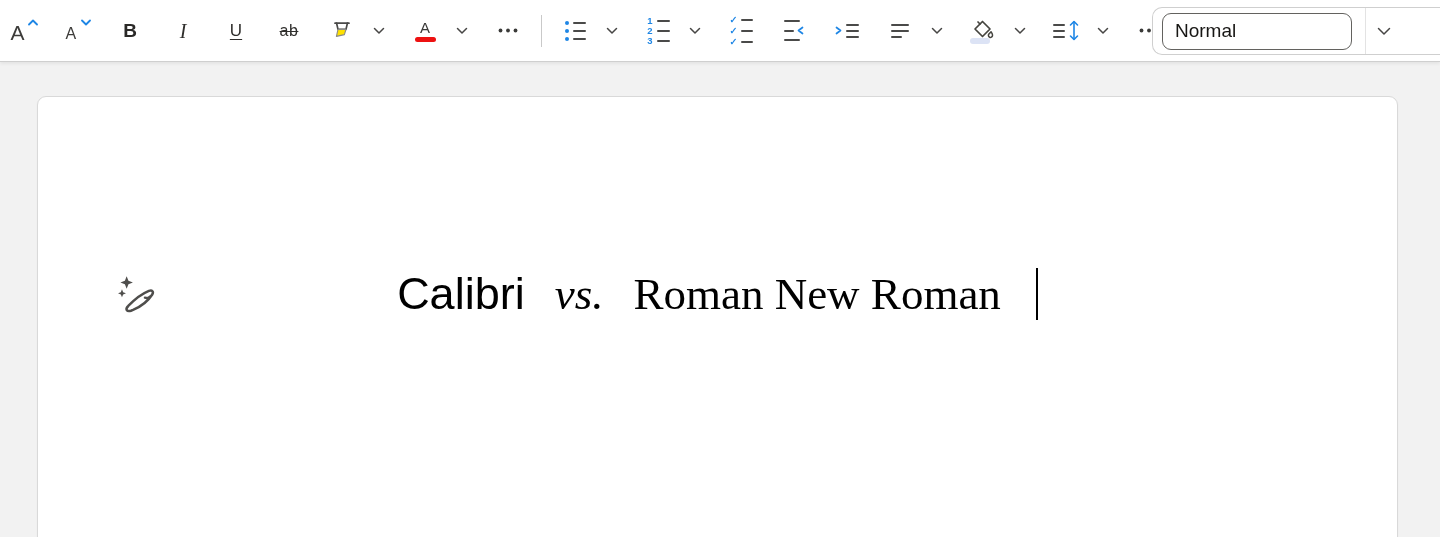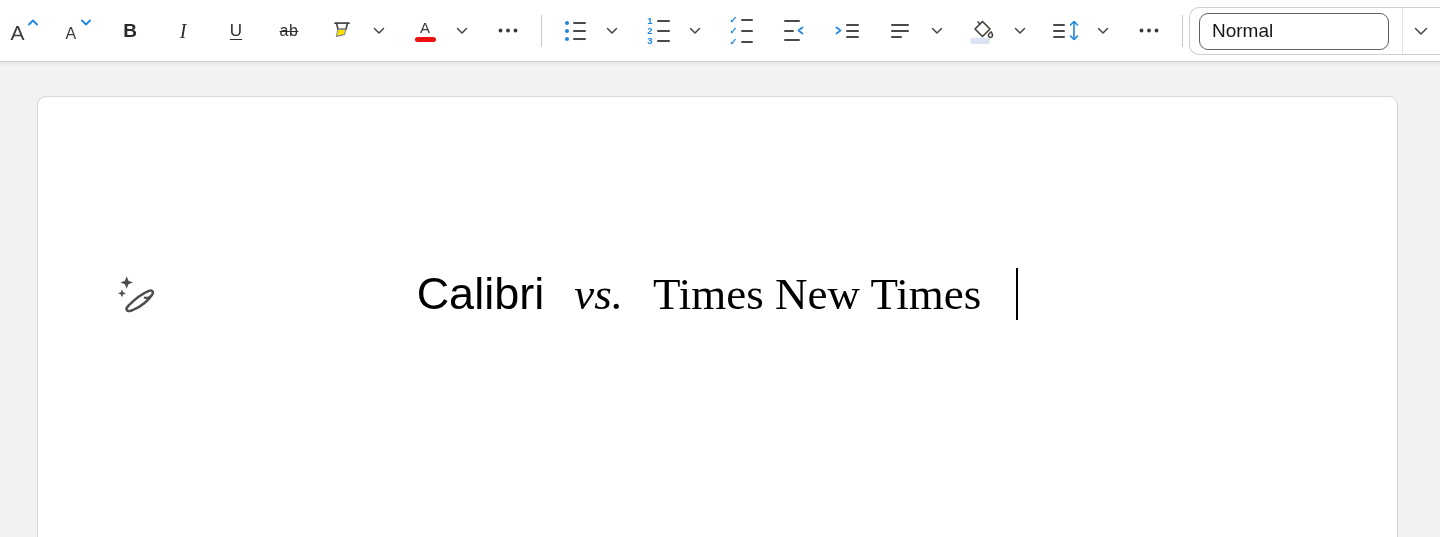--- a/index.html
+++ b/index.html
@@ -75,21 +75,21 @@
   .id{display:flex;align-items:center;gap:3px;}
   .id-lines{display:flex;flex-direction:column;gap:4px;}
   .ls{display:flex;align-items:center;gap:4px;}
   .ls-lines{display:flex;flex-direction:column;gap:4px;}
   .fillwrap{position:relative;width:26px;height:26px;}
   .fill-bar{position:absolute;left:0;bottom:0;width:20px;height:6px;border-radius:3px;background:var(--lavender);}
   .fill-svg{position:absolute;left:0;top:0;}
 
   
   .style-wrap{
-    position:absolute;right:0;top:7px;height:48px;width:251px;
+    position:absolute;right:0;top:7px;height:48px;width:288px;
     background:#fff;border:1px solid #cfcfcf;border-right:none;
     border-radius:10px 0 0 10px;
     display:flex;align-items:center;padding-left:9px;
   }
   .style-box{
     width:190px;height:37px;background:#fff;
     border:1.5px solid #63625f;border-radius:9px;
     display:flex;align-items:center;padding:0 12px;
     font-size:19px;color:#171614;cursor:pointer;
   }
@@ -378,20 +378,20 @@
           <path d="M16 7 l1.7 4.3 4.3 1.7 -4.3 1.7 -1.7 4.3 -1.7 -4.3 -4.3 -1.7 4.3 -1.7 z" fill="#4f4e4c"></path>
           <path d="M11.5 19.5 l1.1 2.7 2.7 1.1 -2.7 1.1 -1.1 2.7 -1.1 -2.7 -2.7 -1.1 2.7 -1.1 z" fill="#4f4e4c"></path>
           <path d="M17.5 35.5 c-3.2 3 -1.4 5.8 2.6 4.6 l2 -0.8 c7.5 -3.2 14.5 -8.8 18.3 -14.6 c1.9 -2.9 0 -4.9 -3 -3.7 c-6.3 2.5 -13.9 8.3 -19.9 14.5 z" stroke="#4f4e4c" stroke-width="2.4" fill="none" stroke-linecap="round" stroke-linejoin="round"></path>
           <path d="M33.5 27.5 c1.8 0.6 3.6 0.3 4.6 -1" stroke="#4f4e4c" stroke-width="2.2" fill="none" stroke-linecap="round"></path>
         </svg>
       </button>
 
       <div class="title-row">
         <span class="t-sans">Calibri</span>
         <span class="t-italic">vs.</span>
-        <span class="t-serif">Times New Times</span>
+        <span class="t-serif">Roman New Roman</span>
         <span class="caret-bar"></span>
       </div>
 
     </div>
   </div>
 
 </div>
 
 </body></html>

